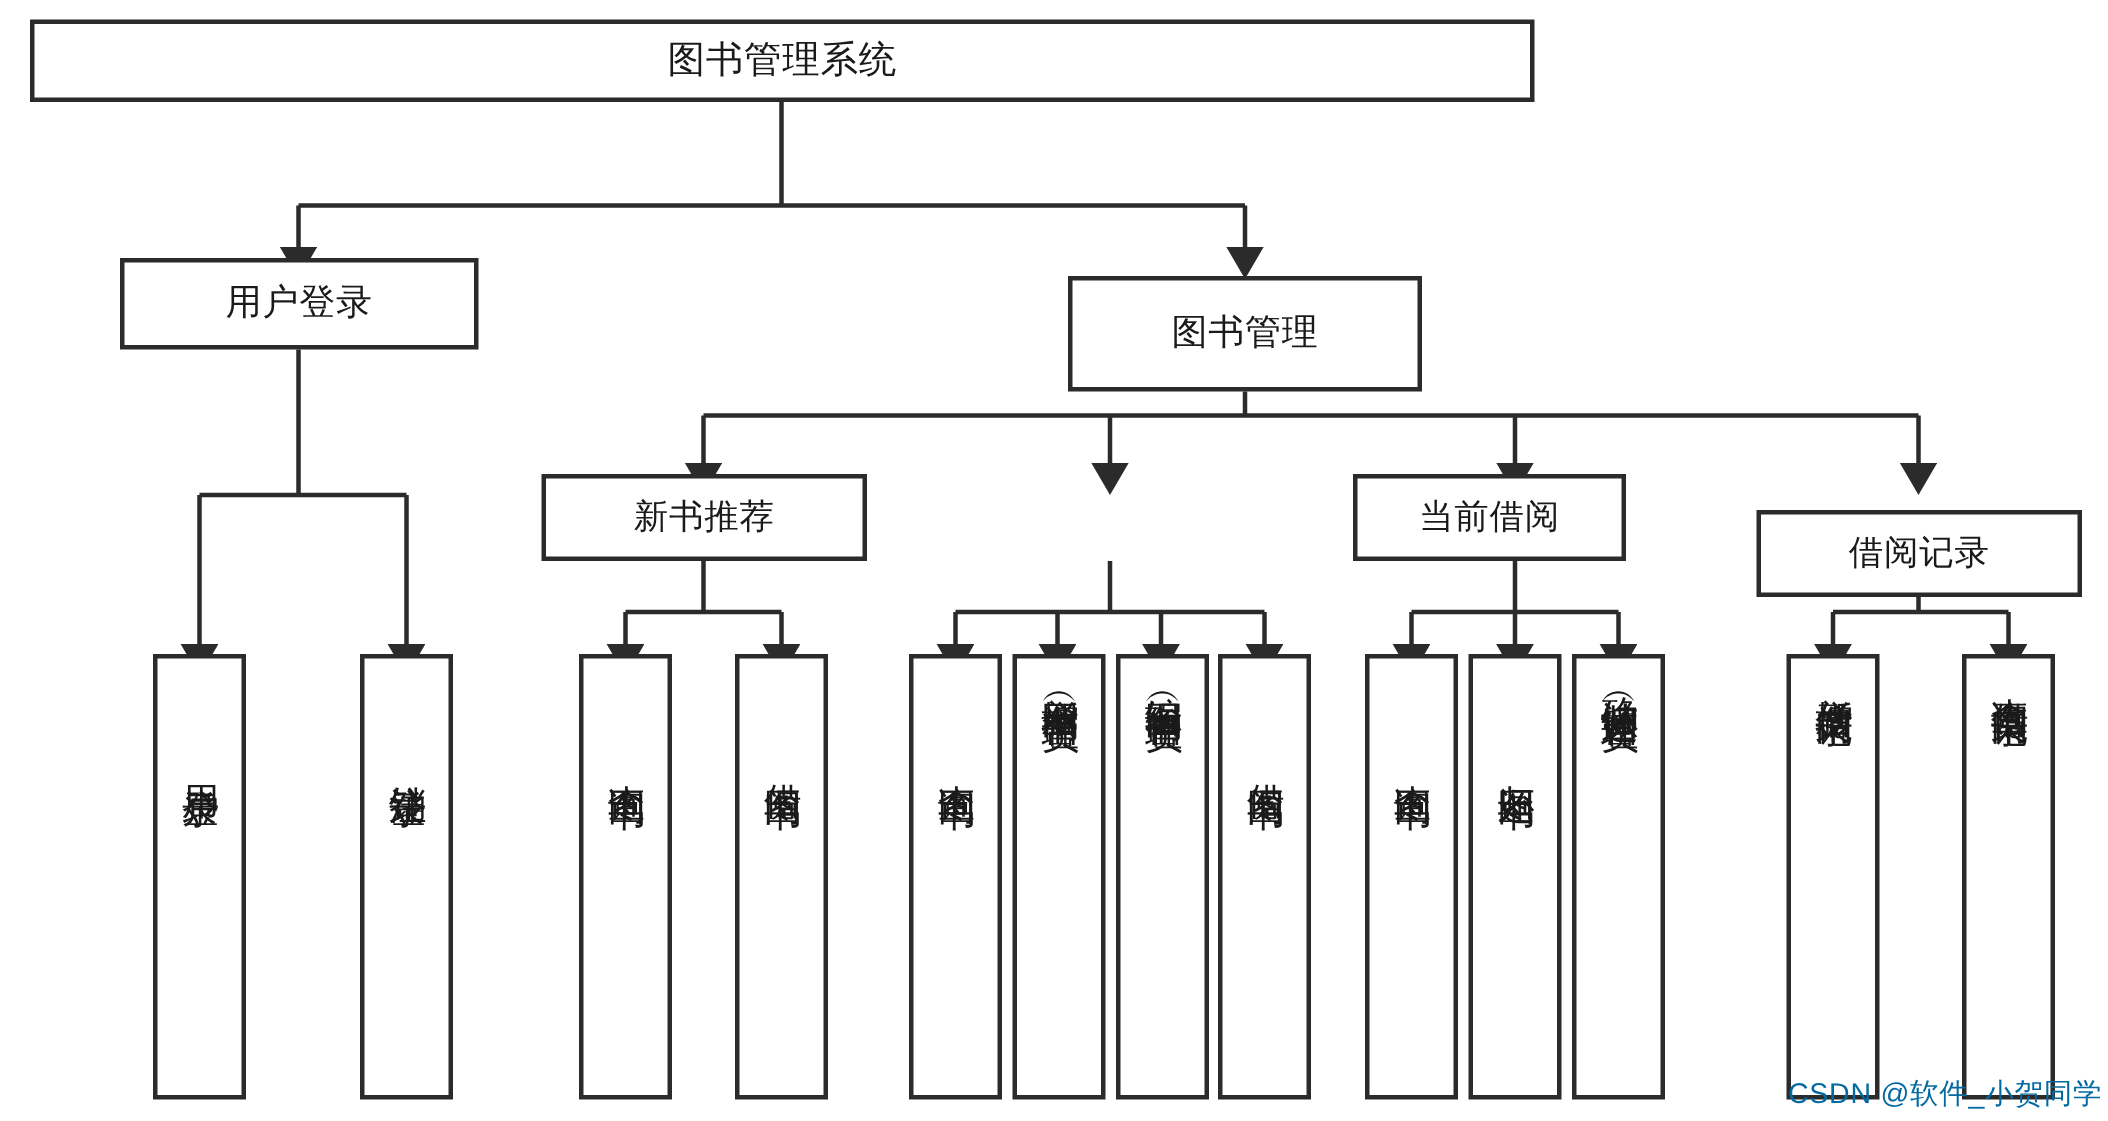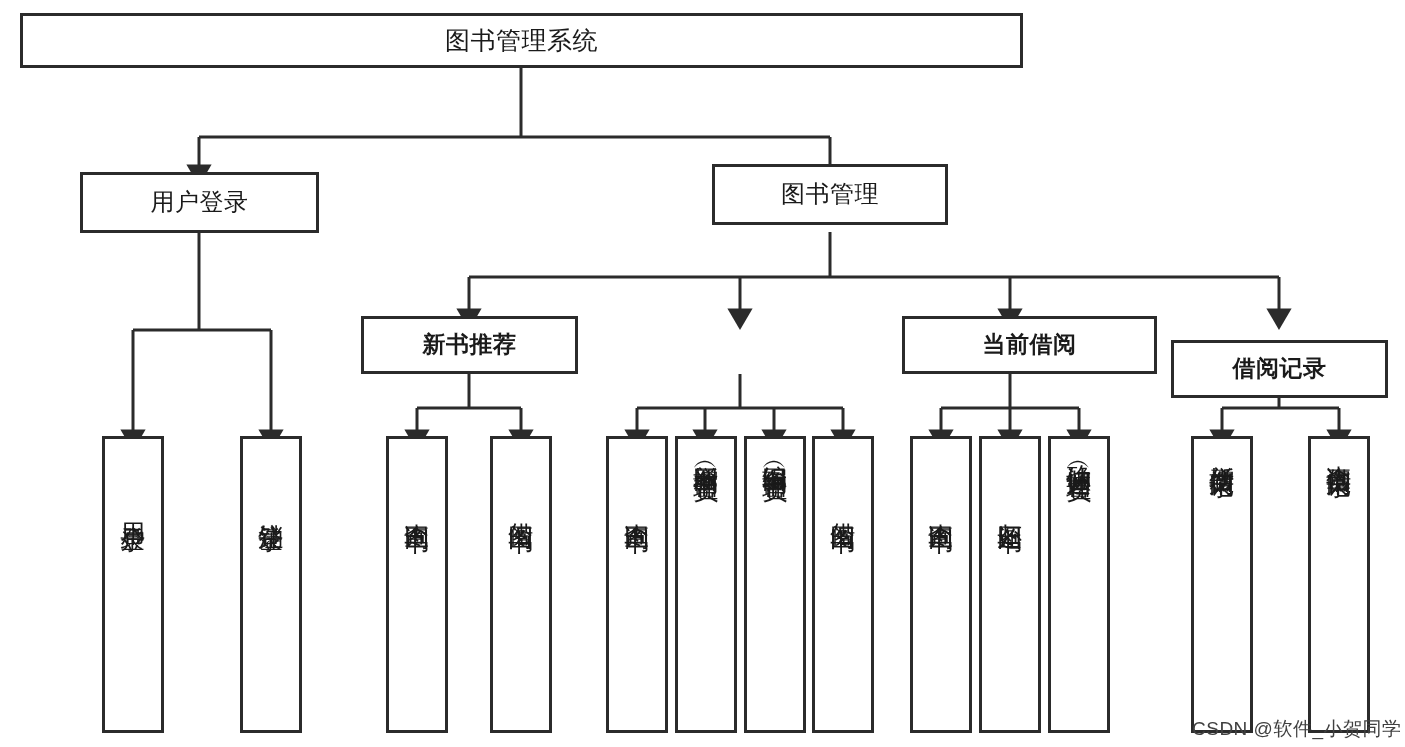--- a/index.html
+++ b/index.html
@@ -38,40 +38,40 @@
     color: #1a1a1a;
     text-align: center;
   }
   .node .label {
     display: block;
     line-height: 1.18;
     letter-spacing: 0.5px;
   }
   .node.root .label    { font-size: 25px; }
   .node.level2 .label  { font-size: 24px; }
-  .node.level3 .label  { font-size: 23px; font-weight: bold; }
+  .node.level3 .label  { font-size: 23px; }
   .node.leaf {
     align-items: flex-start;
     justify-content: center;
     padding-top: 6px;
   }
   .node.leaf .label {
     writing-mode: vertical-rl;
     text-orientation: upright;
     font-size: 25px;
     line-height: 1.22;
     letter-spacing: 2px;
     white-space: nowrap;
   }
   .node.leaf.tall .label  { font-size: 25px; }
   .node.leaf.short .label { padding-top: 58px; }
   .watermark {
     position: absolute;
     font-size: 19px;
-    color: #404040;
+    color: #0369a1;
     white-space: nowrap;
     letter-spacing: 0.5px;
   }
 </style>
 </head>
 <body>
 
 <div id="canvas">
 
   <svg id="edges" viewBox="0 0 1405 747" xmlns="http://www.w3.org/2000/svg">
@@ -127,30 +127,30 @@
   </svg>
 
   <div class="node root" style="left:20px; top:13px; width:1003px; height:55px;">
     <span class="label">图书管理系统</span>
   </div>
 
   <div class="node level2" style="left:80px; top:172px; width:239px; height:61px;">
     <span class="label">用户登录</span>
   </div>
 
-  <div class="node level2" style="left:712px; top:164px; width:236px; height:61px;">
+  <div class="node level2" style="left:712px; top:184px; width:236px; height:77px;">
     <span class="label">图书管理</span>
   </div>
 
   <div class="node level3" style="left:361px; top:316px; width:217px; height:58px;">
     <span class="label">新书推荐</span>
   </div>
 
 
-  <div class="node level3" style="left:902px; top:316px; width:255px; height:58px;">
+  <div class="node level3" style="left:902px; top:316px; width:182px; height:58px;">
     <span class="label">当前借阅</span>
   </div>
 
   <div class="node level3" style="left:1171px; top:316px; width:217px; height:58px;margin-top:24px;">
     <span class="label">借阅记录</span>
   </div>
 
   <div class="node leaf short" style="left:102px; top:436px; width:62px; height:297px;">
     <span class="label">用户登录</span>
   </div>

